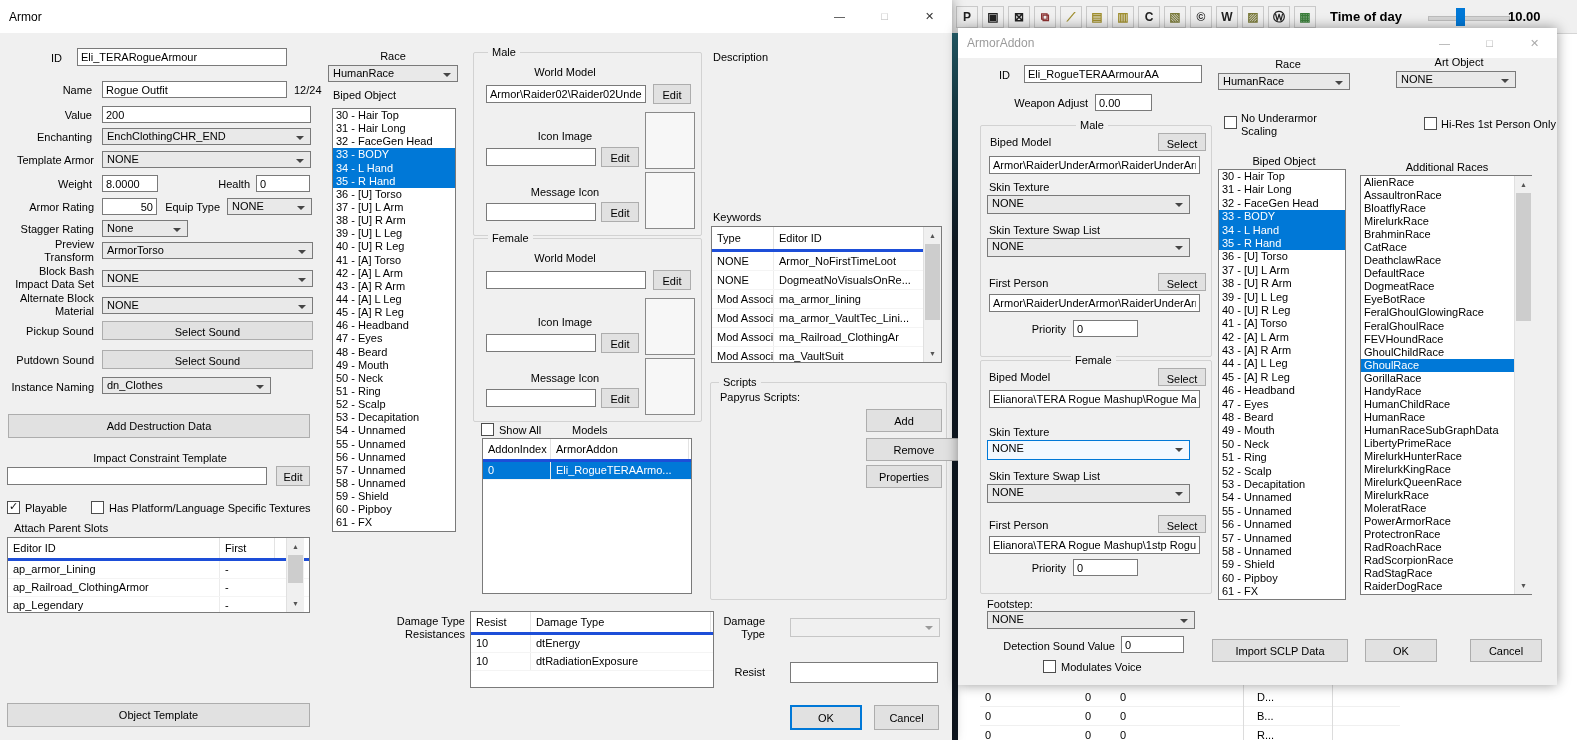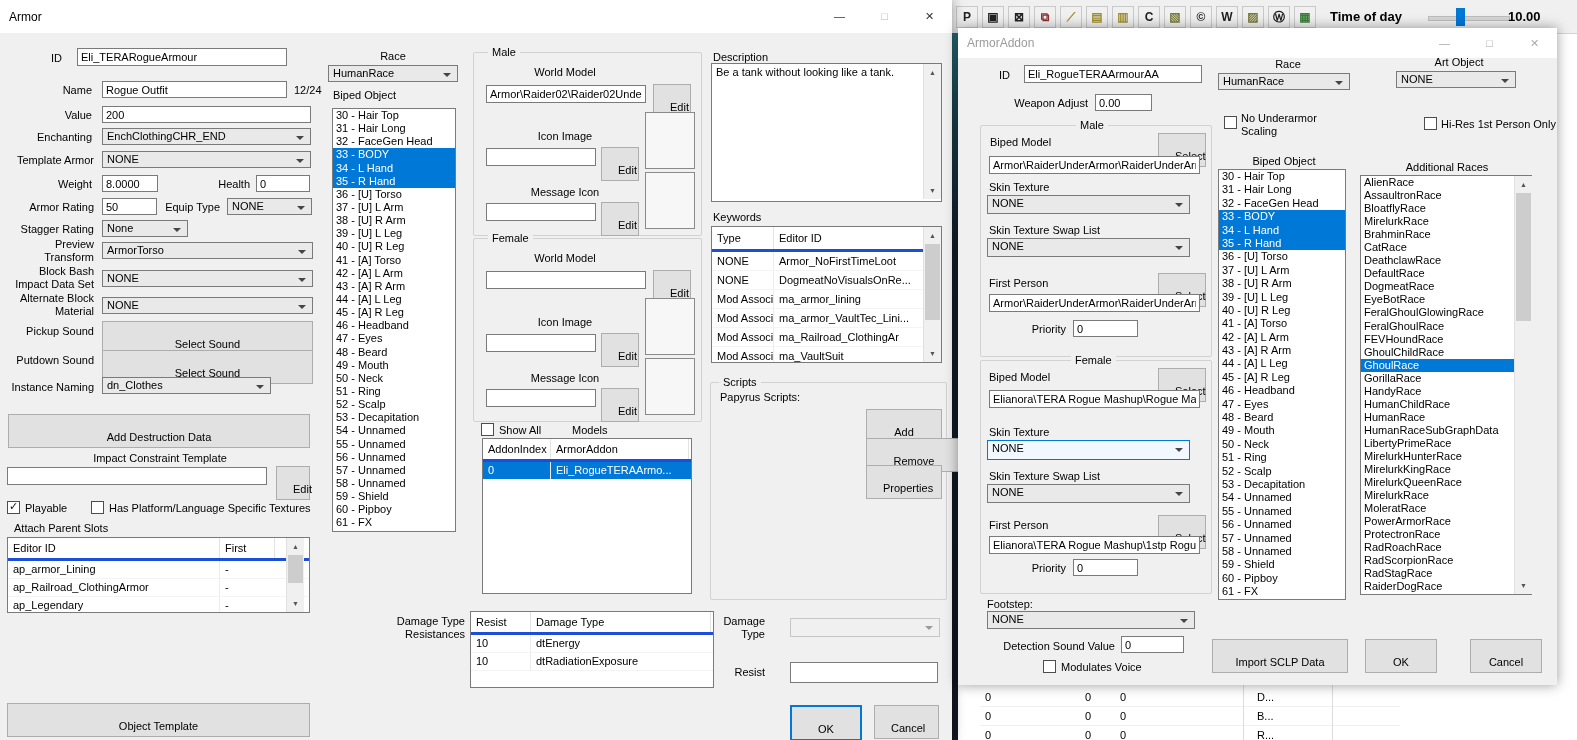--- a/index.html
+++ b/index.html
@@ -32,21 +32,21 @@
   .gray{color:#9b9b9b}
   .tin{position:absolute;background:#fff;border:1px solid #7a7a7a;font-family:"Liberation Sans",sans-serif;
     font-size:11px;padding:0 3px;box-sizing:border-box;outline:none}
   .combo{position:absolute;background:#e9e9e9;border:1px solid #7a7a7a;box-sizing:border-box;
     padding:1px 18px 0 4px;white-space:nowrap;overflow:hidden}
   .combo::after{content:"";position:absolute;right:6px;top:7px;border:4px solid transparent;border-top-color:#454545}
   .combo.dis{background:#f0f0f0;border-color:#c6c6c6}
   .combo.dis::after{border-top-color:#9a9a9a}
   .combo.focused{background:#f2f8ff;border-color:#0078d7}
   .btn{position:absolute;background:#e1e1e1;border:1px solid #adadad;font-family:"Liberation Sans",sans-serif;
-    font-size:11px;text-align:center;padding:16px;box-sizing:border-box}
+    font-size:11px;text-align:center;padding:4px;box-sizing:border-box}
   .btn.focused{border:2px solid #0078d7}
   .groupbox{position:absolute;border:1px solid #d2d2d2;border-radius:2px}
   .glegend{position:absolute;top:-7px;background:#f0f0f0;padding:0 4px;line-height:13px}
   .listbox{position:absolute;background:#fff;border:1px solid #7a7a7a;overflow:hidden;box-sizing:border-box}
   .lbi{padding:0 3px;white-space:nowrap;overflow:hidden}
   .lb1 .lbi{height:13.15px;line-height:13.15px}
   .lb2 .lbi{height:13.4px;line-height:13.4px}
   .lb3 .lbi{height:13.05px;line-height:13.05px}
   .lbi.sel{background:#0078d7;color:#fff}
   .tbl{position:absolute;background:#fff;border:1px solid #7a7a7a;overflow:hidden;box-sizing:border-box}
@@ -139,21 +139,21 @@
     <input class="tin" style="left: 102px; top: 106px; width: 209px; height: 17px;" readonly="" value="200">
     <div class="lbl r" style="left:20px;top:131px;width:72px">Enchanting</div>
     <div class="combo" style="left:102px;top:128px;width:209px;height:17px"><span>EnchClothingCHR_END</span></div>
     <div class="lbl r" style="left:8px;top:154px;width:86px">Template Armor</div>
     <div class="combo" style="left:102px;top:151px;width:209px;height:17px"><span>NONE</span></div>
     <div class="lbl r" style="left:20px;top:178px;width:72px">Weight</div>
     <input class="tin" style="left: 102px; top: 175px; width: 56px; height: 17px;" readonly="" value="8.0000">
     <div class="lbl r" style="left:200px;top:178px;width:50px">Health</div>
     <input class="tin" style="left: 256px; top: 175px; width: 54px; height: 17px;" readonly="" value="0">
     <div class="lbl r" style="left:8px;top:201px;width:86px">Armor Rating</div>
-    <input class="tin" style="left: 102px; top: 198px; width: 55px; height: 17px;" readonly="" value="50">
+    <input class="tin" style="left: 102px; top: 198px; width: 55px; height: 17px; text-align: right;" readonly="" value="50">
     <div class="lbl r" style="left:162px;top:201px;width:58px">Equip Type</div>
     <div class="combo" style="left:227px;top:198px;width:85px;height:17px"><span>NONE</span></div>
     <div class="lbl r" style="left:8px;top:223px;width:86px">Stagger Rating</div>
     <div class="combo" style="left:102px;top:220px;width:86px;height:17px"><span>None</span></div>
     <div class="lbl r" style="left:24px;top:238px;width:70px">Preview Transform</div>
     <div class="combo" style="left:102px;top:242px;width:211px;height:17px"><span>ArmorTorso</span></div>
     <div class="lbl r" style="left:8px;top:265px;width:86px">Block Bash Impact Data Set</div>
     <div class="combo" style="left:102px;top:270px;width:211px;height:17px"><span>NONE</span></div>
     <div class="lbl r" style="left:8px;top:292px;width:86px">Alternate Block Material</div>
     <div class="combo" style="left:102px;top:297px;width:211px;height:17px"><span>NONE</span></div>
@@ -293,27 +293,20 @@
           <span class="tcell">10</span>
           <span class="tcell">dtRadiationExposure</span>
         </div>
       </div>
     <div class="lbl r" style="left:715px;top:615px;width:50px">Damage Type</div>
     <div class="combo dis" style="left:790px;top:618px;width:150px;height:19px"></div>
     <div class="lbl r" style="left:728px;top:666px;width:37px">Resist</div>
     <input class="tin" style="left: 790px; top: 662px; width: 148px; height: 21px;" readonly="">
 
     <div class="lbl" style="left:713px;top:51px">Description</div>
-    <div class="tin" style="left:711px;top:63px;width:231px;height:139px;padding:2px 20px 2px 4px">
-      <span>Be a tank without looking like a tank.</span>
-      <div class="vsb" style="right:0;top:0;height:135px">
-        <div class="ar up">▲</div>
-        <div class="ar dn">▼</div>
-      </div>
-    </div>
     <div class="lbl" style="left:713px;top:211px">Keywords</div>
     <div class="tbl kw" style="left:711px;top:226px;width:231px;height:137px">
         <div class="trow thead">
           <span class="tcell">Type</span>
           <span class="tcell">Editor ID</span>
         </div>
         <div class="trow">
           <span class="tcell">NONE</span>
           <span class="tcell">Armor_NoFirstTimeLoot</span>
         </div>

